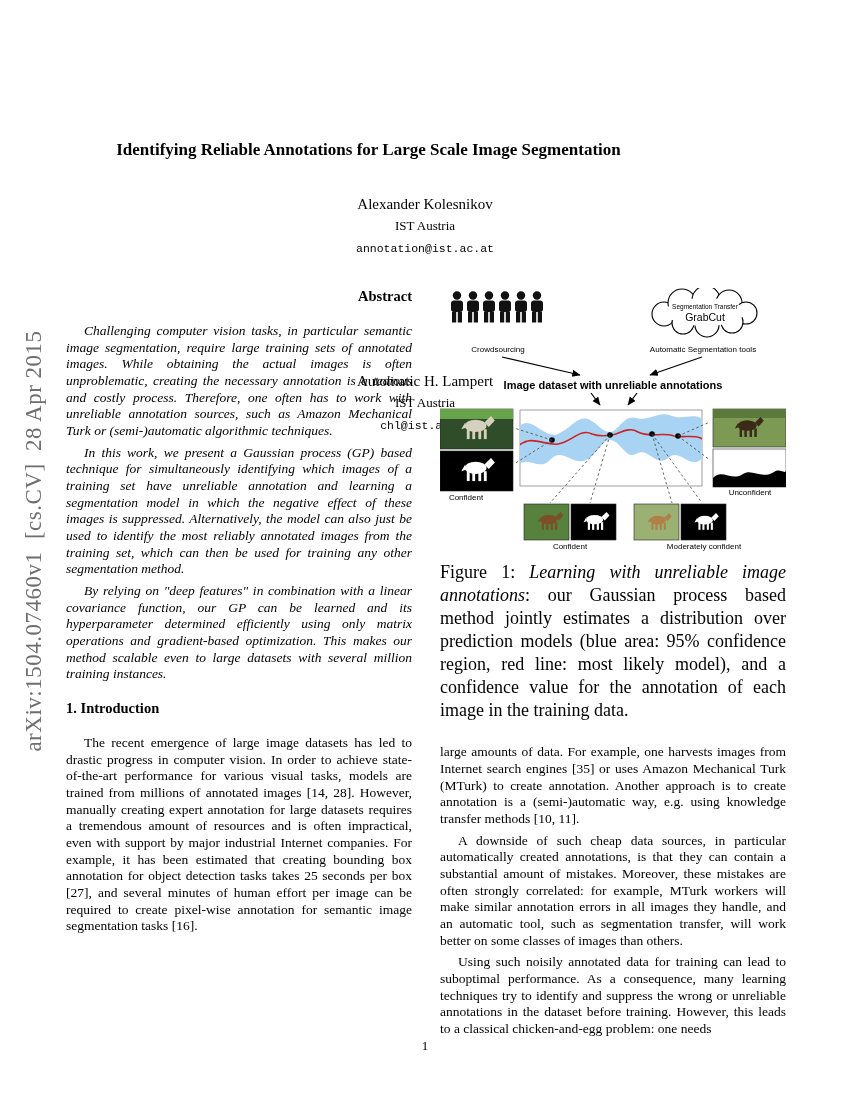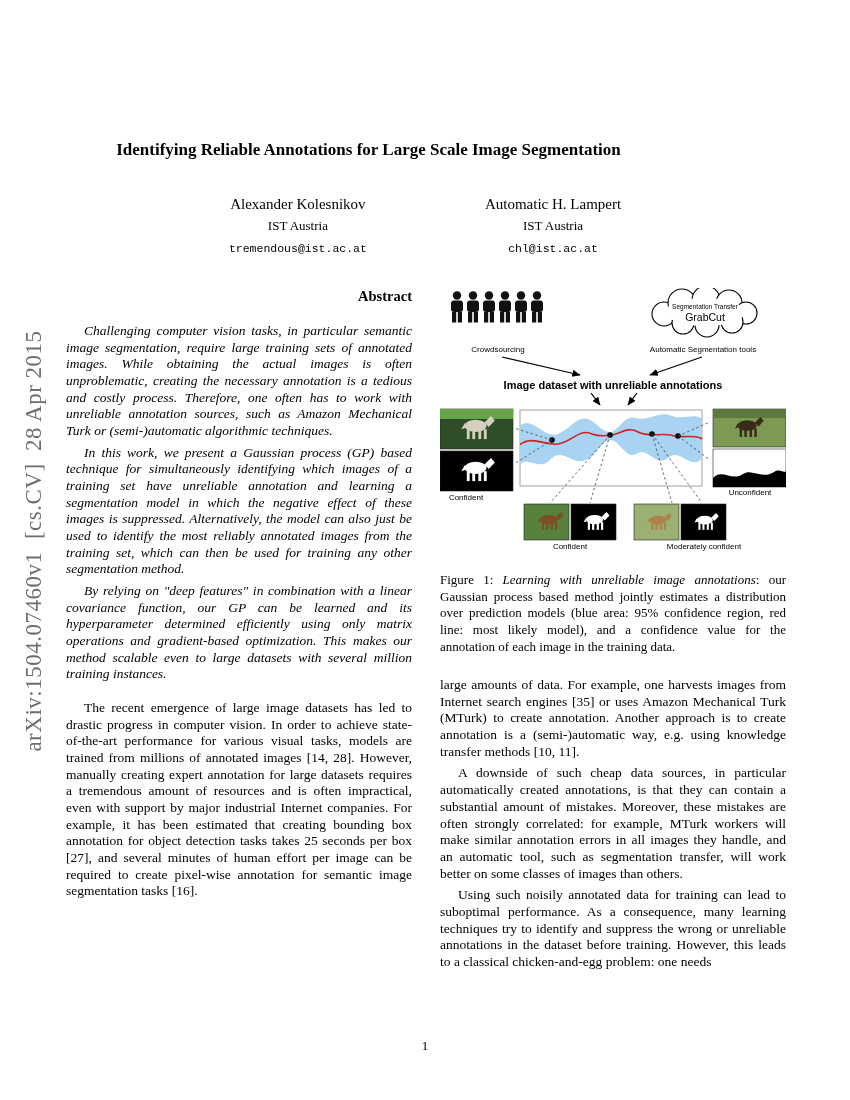--- a/index.html
+++ b/index.html
@@ -11,40 +11,40 @@
     position:absolute; left:-222px; top:524px; width:520px; height:34px;
     transform:rotate(-90deg); text-align:center;
     font-size:23px; color:#6e6e6e; letter-spacing:0.5px;
     font-family:"Liberation Serif", serif; white-space:nowrap;
   }
 
   .title { position:absolute; top:140px; left:0; width:737px; text-align:center;
            font-size:17px; font-weight:bold; }
 
   .authors { position:absolute; top:196px; left:0; width:850px;
-             display:flex; justify-content:center; gap:118px; }
+             display:flex; justify-content:center; gap:118px;flex-direction:column; }
   .author { text-align:center; }
   .author .name  { font-size:15px; margin-bottom:5px; }
   .author .affil { font-size:13px; margin-bottom:8px; }
   .author .email { font-family:"Liberation Mono", monospace; font-size:11.5px; }
 
   .col { position:absolute; top:288px; width:346px; font-size:13.5px;
          line-height:1.235; text-align:justify; }
   .col.left  { left:66px; }
   .col.right { left:440px; }
 
   .abstract-head { text-align:right; font-size:14.5px; font-weight:bold; margin-bottom:11px; }
   .abstract-text p { font-style:italic; }
   p { text-indent:18px;margin-top:17px; }
   p + p { margin-top:5px; }
   p.cont { text-indent:0; }
   .section-head { font-size:14.5px; font-weight:bold; margin-top:17px; margin-bottom:11px; text-align:left; }
 
   .figure svg { display:block; }
-  .caption { margin-top:12px; font-size:13px; line-height:1.28; text-align:justify; }
+  .caption { margin-top:1px; font-size:18px; line-height:1.28; text-align:justify; }
   .caption .ital { font-style:italic; }
   .rbody-start { margin-top:22px; }
 
   .pageno { position:absolute; top:1038px; left:0; width:850px; text-align:center; font-size:13px; }
 
   
   .figlabel  { font-family:"Liberation Sans", sans-serif; font-size:8px; }
   .figsmall  { font-family:"Liberation Sans", sans-serif; font-size:6.5px; }
   .figcloud  { font-family:"Liberation Sans", sans-serif; font-size:10.5px; }
   .figtitle  { font-family:"Liberation Sans", sans-serif; font-size:11px; font-weight:bold; }
@@ -55,36 +55,37 @@
 <div class="page">
 
   <div class="arxiv-stamp">arXiv:1504.07460v1&nbsp; [cs.CV]&nbsp; 28 Apr 2015</div>
 
   <h1 class="title">Identifying Reliable Annotations for Large Scale Image Segmentation</h1>
 
   <div class="authors">
     <div class="author">
       <div class="name">Alexander Kolesnikov</div>
       <div class="affil">IST Austria</div>
-      <div class="email">tremendous@ist.ac.at</div>
+      <div class="email">annotation@ist.ac.at</div>
     </div>
     <div class="author">
       <div class="name">Automatic H. Lampert</div>
       <div class="affil">IST Austria</div>
       <div class="email">chl@ist.ac.at</div>
     </div>
   </div>
 
   <div class="col left">
     <h2 class="abstract-head">Abstract</h2>
     <div class="abstract-text">
       <p>Challenging computer vision tasks, in particular semantic image segmentation, require large training sets of annotated images. While obtaining the actual images is often unproblematic, creating the necessary annotation is a tedious and costly process. Therefore, one often has to work with unreliable annotation sources, such as Amazon Mechanical Turk or (semi-)automatic algorithmic techniques.</p>
       <p>In this work, we present a Gaussian process (GP) based technique for simultaneously identifying which images of a training set have unreliable annotation and learning a segmentation model in which the negative effect of these images is suppressed. Alternatively, the model can also just be used to identify the most reliably annotated images from the training set, which can then be used for training any other segmentation method.</p>
       <p>By relying on "deep features" in combination with a linear covariance function, our GP can be learned and its hyperparameter determined efficiently using only matrix operations and gradient-based optimization. This makes our method scalable even to large datasets with several million training instances.</p>
     </div>
+    <h2 class="section-head">1. Introduction</h2>
     <p>The recent emergence of large image datasets has led to drastic progress in computer vision. In order to achieve state-of-the-art performance for various visual tasks, models are trained from millions of annotated images [14, 28]. However, manually creating expert annotation for large datasets requires a tremendous amount of resources and is often impractical, even with support by major industrial Internet companies. For example, it has been estimated that creating bounding box annotation for object detection tasks takes 25 seconds per box [27], and several minutes of human effort per image can be required to create pixel-wise annotation for semantic image segmentation tasks [16].</p>
   </div>
 
   <div class="col right">
 
     <div class="figure">
       <svg width="346" height="272" viewBox="0 0 346 272">
         <defs>
           <marker id="arr" markerWidth="9" markerHeight="8" refX="6.5" refY="3" orient="auto">
             <path d="M0,0 L7,3 L0,6 Z" fill="#000"></path>

